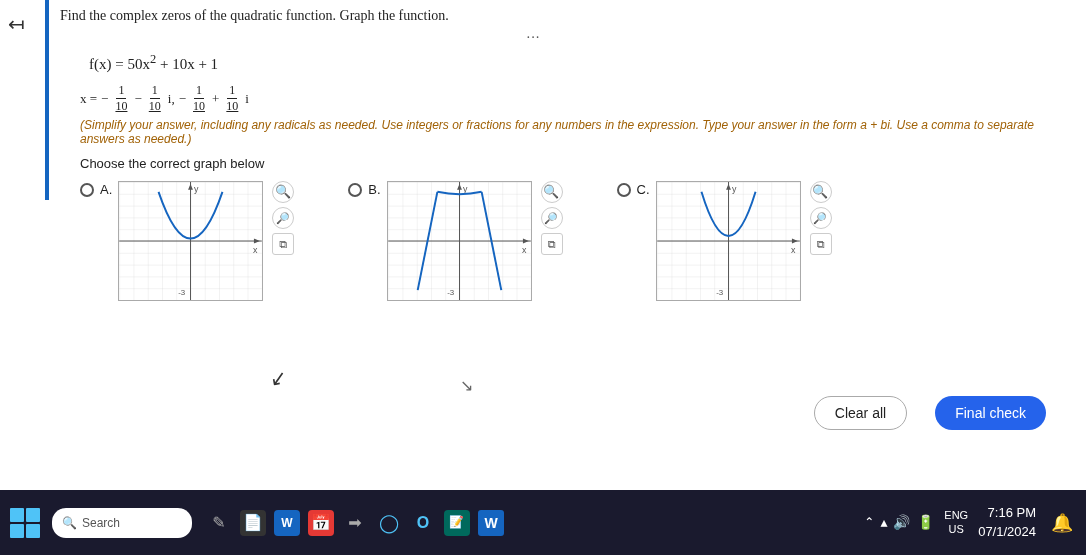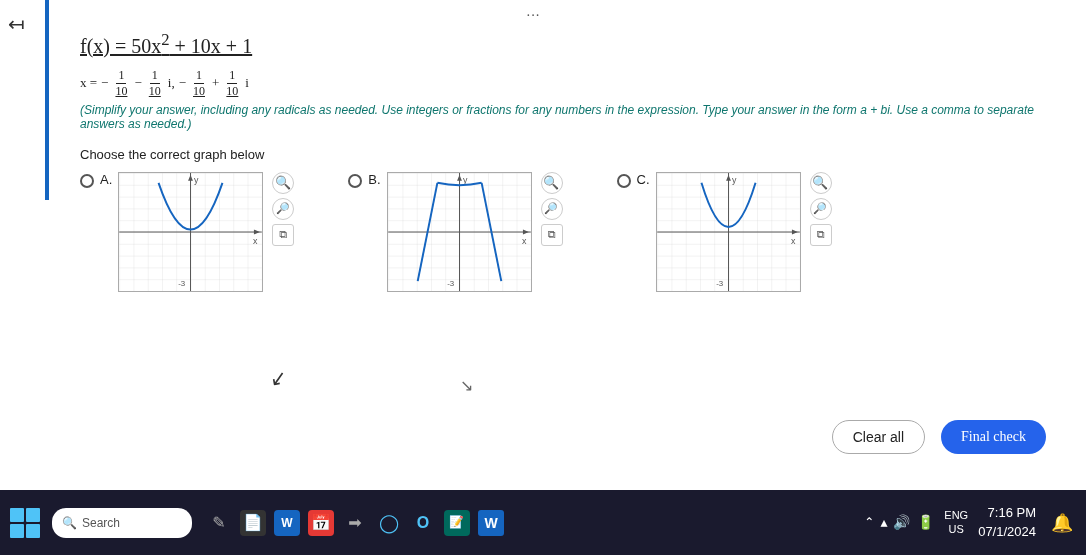--- a/index.html
+++ b/index.html
@@ -30,25 +30,24 @@
       left: 60px;
       top: 8px;
       right: 20px;
     }
     .question-text {
       font-size: 14px;
       color: #222;
       margin-bottom: 6px;
     }
     .function-display {
-      font-size: 20px;
+      font-size: 15px;
       color: #222;
-      margin-left: 20px;
+      margin-left: 29px;
       margin-bottom: 10px;
-      text-decoration: underline;
     }
     .dots-row {
       text-align: center;
       font-size: 14px;
       color: #555;
       margin-bottom: 6px;
       margin-left: -60px;
     }
     .answer-line {
       font-size: 13px;
@@ -64,23 +63,23 @@
       flex-direction: column;
       align-items: center;
       font-size: 12px;
       vertical-align: middle;
       margin: 0 1px;
     }
     .fraction .num { border-bottom: 1px solid #222; padding: 0 2px; }
     .fraction .den { padding: 0 2px; text-decoration: underline; }
     .simplify-text {
       font-size: 12px;
-      color: #0f766e;
+      color: #a16207;
       margin-left: 20px;
-      margin-bottom: 16px;
+      margin-bottom: 10px;
       font-style: italic;
       font-family: Arial, sans-serif;
     }
     .choose-graph-text {
       font-size: 13px;
       color: #222;
       margin-left: 20px;
       margin-bottom: 10px;
       font-family: Arial, sans-serif;
     }
@@ -152,41 +151,41 @@
       font-size: 13px;
       color: #555;
     }
     .graph-ctrl-btn.expand {
       border-radius: 3px;
       font-size: 11px;
     }
     .buttons-row {
       position: absolute;
       right: 40px;
-      bottom: 36px;
-      display: flex;
-      gap: 16px;
+      bottom: 60px;
+      display: flex;
+      gap: 28px;
     }
     .btn-clear {
       padding: 8px 20px;
       border: 1px solid #aaa;
       border-radius: 20px;
       background: white;
       font-size: 14px;
       font-family: Arial, sans-serif;
       cursor: pointer;
       color: #222;
     }
     .btn-final {
       padding: 8px 20px;
       border-radius: 20px;
       background: #2563eb;
       color: white;
       font-size: 14px;
-      font-family: Liberation Serif, serif;
+      font-family: Liberation Sans, sans-serif;
       cursor: pointer;
       border: none;
       text-align: center;
     }
     
     .taskbar {
       width: 1086px;
       height: 65px;
       background: #1a1a2e;
       position: absolute;
@@ -298,20 +297,21 @@
 </head>
 <body>
 
 <div class="main-content">
 
   <div class="left-blue-bar"></div>
 
   <div class="left-arrow">↤</div>
 
   <div class="question-area">
+    <div class="question-text">Find the complex zeros of the quadratic function. Graph the function.</div>
 
     <div class="dots-row">···</div>
 
     <div class="function-display">
       <span>f(x) = 50x<sup>2</sup> + 10x + 1</span>
     </div>
 
     <div class="answer-line">
       <span>x =</span>
       <span>−</span>

